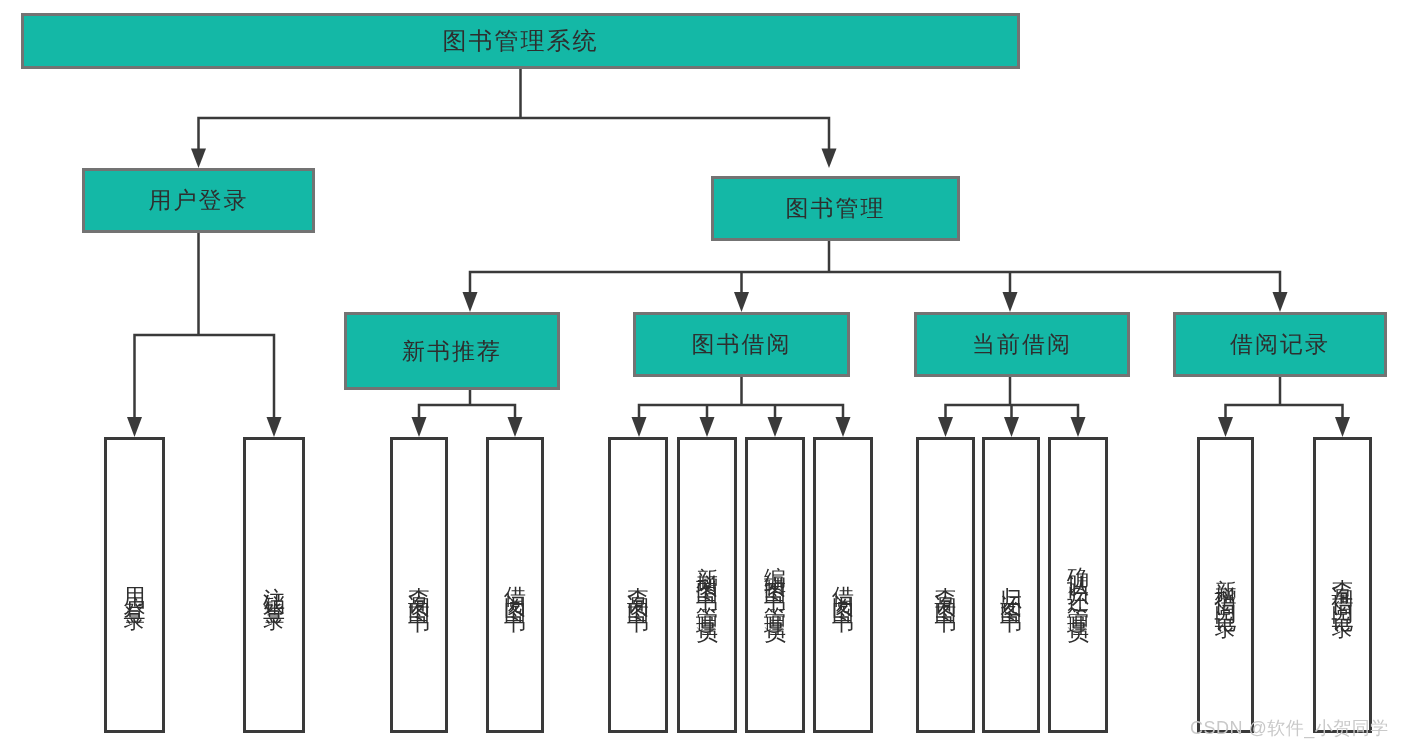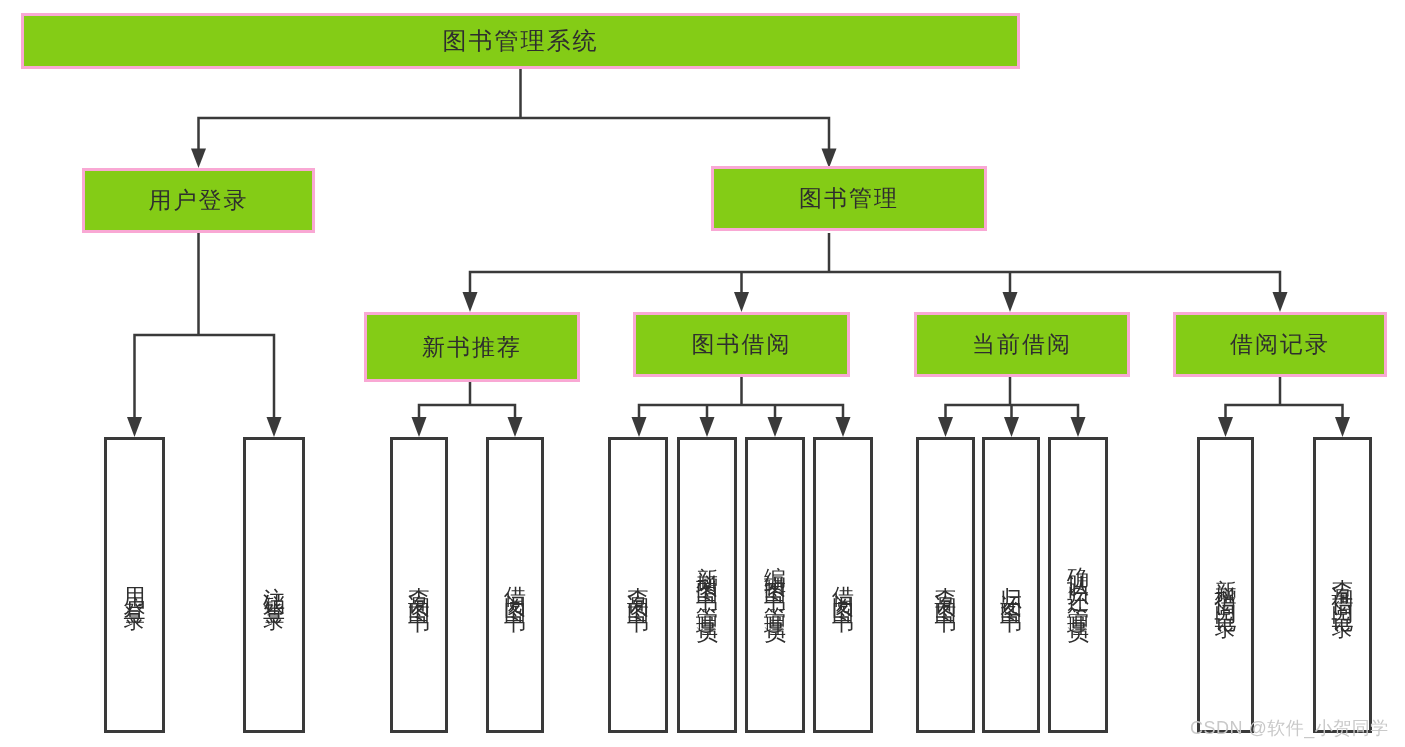--- a/index.html
+++ b/index.html
@@ -16,22 +16,22 @@
     position: absolute;
     left: 0; top: 0;
     width: 1405px; height: 747px;
     z-index: 1;
   }
   .connectors path { stroke: #3a3a3a; stroke-width: 2.5; fill: none; }
   .connectors polygon { fill: #3a3a3a; stroke: none; }
   .box {
     position: absolute;
     box-sizing: border-box;
-    border: 3px solid #f9a8d4;
-    background: #84cc16;
+    border: 3px solid #737373;
+    background: #14b8a6;
     display: flex;
     align-items: center;
     justify-content: center;
     font-size: 23px;
     letter-spacing: 2px;
     z-index: 2;
     white-space: nowrap;
     font-family: Liberation Serif, serif;
   }
   .vbox {
@@ -107,23 +107,23 @@
     <g>
       <path d="M1280,377 L1280,405 M1225.5,420 L1225.5,405 L1342.5,405 L1342.5,420"></path>
       <polygon points="1218,417 1233,417 1225.5,437"></polygon>
       <polygon points="1335,417 1350,417 1342.5,437"></polygon>
     </g>
   </svg>
 
   <div class="box" style="left:21px; top:13px; width:999px; height:56px; font-size:24px;">图书管理系统</div>
 
   <div class="box" style="left:82px; top:168px; width:233px; height:65px;">用户登录</div>
-  <div class="box" style="left:711px; top:166px; width:276px; height:65px;">图书管理</div>
+  <div class="box" style="left:711px; top:176px; width:249px; height:65px;">图书管理</div>
 
-  <div class="box" style="left:364px; top:312px; width:216px; height:70px;">新书推荐</div>
+  <div class="box" style="left:344px; top:312px; width:216px; height:78px;">新书推荐</div>
   <div class="box" style="left:633px; top:312px; width:217px; height:65px;">图书借阅</div>
   <div class="box" style="left:902px; top:312px; width:216px; height:65px;margin-left:12px;">当前借阅</div>
   <div class="box" style="left:1173px; top:312px; width:214px; height:65px;">借阅记录</div>
 
   <div class="vbox" style="left:104px; top:437px; width:61px; height:296px;">
     <span class="vtext">用户登录</span>
   </div>
   <div class="vbox" style="left:243px; top:437px; width:62px; height:296px;">
     <span class="vtext">注销登录</span>
   </div>

